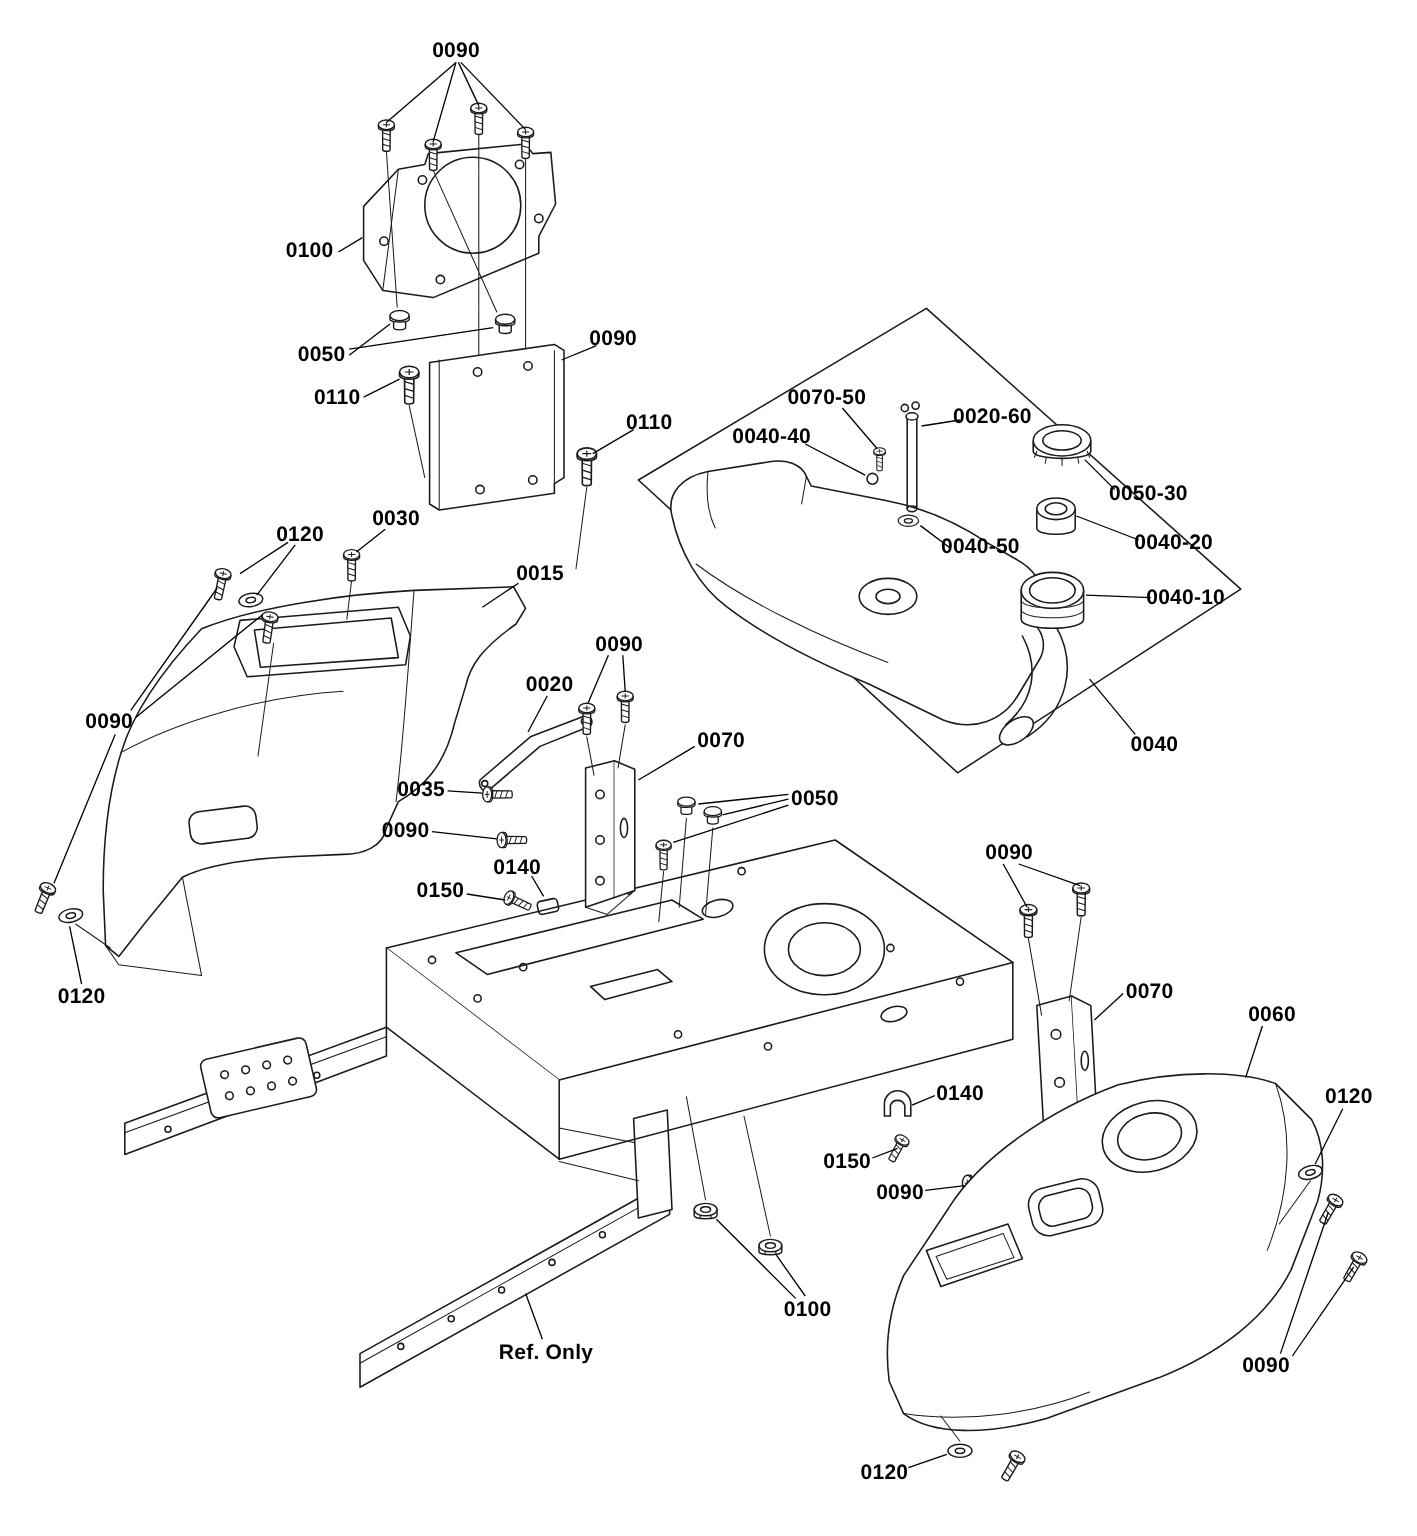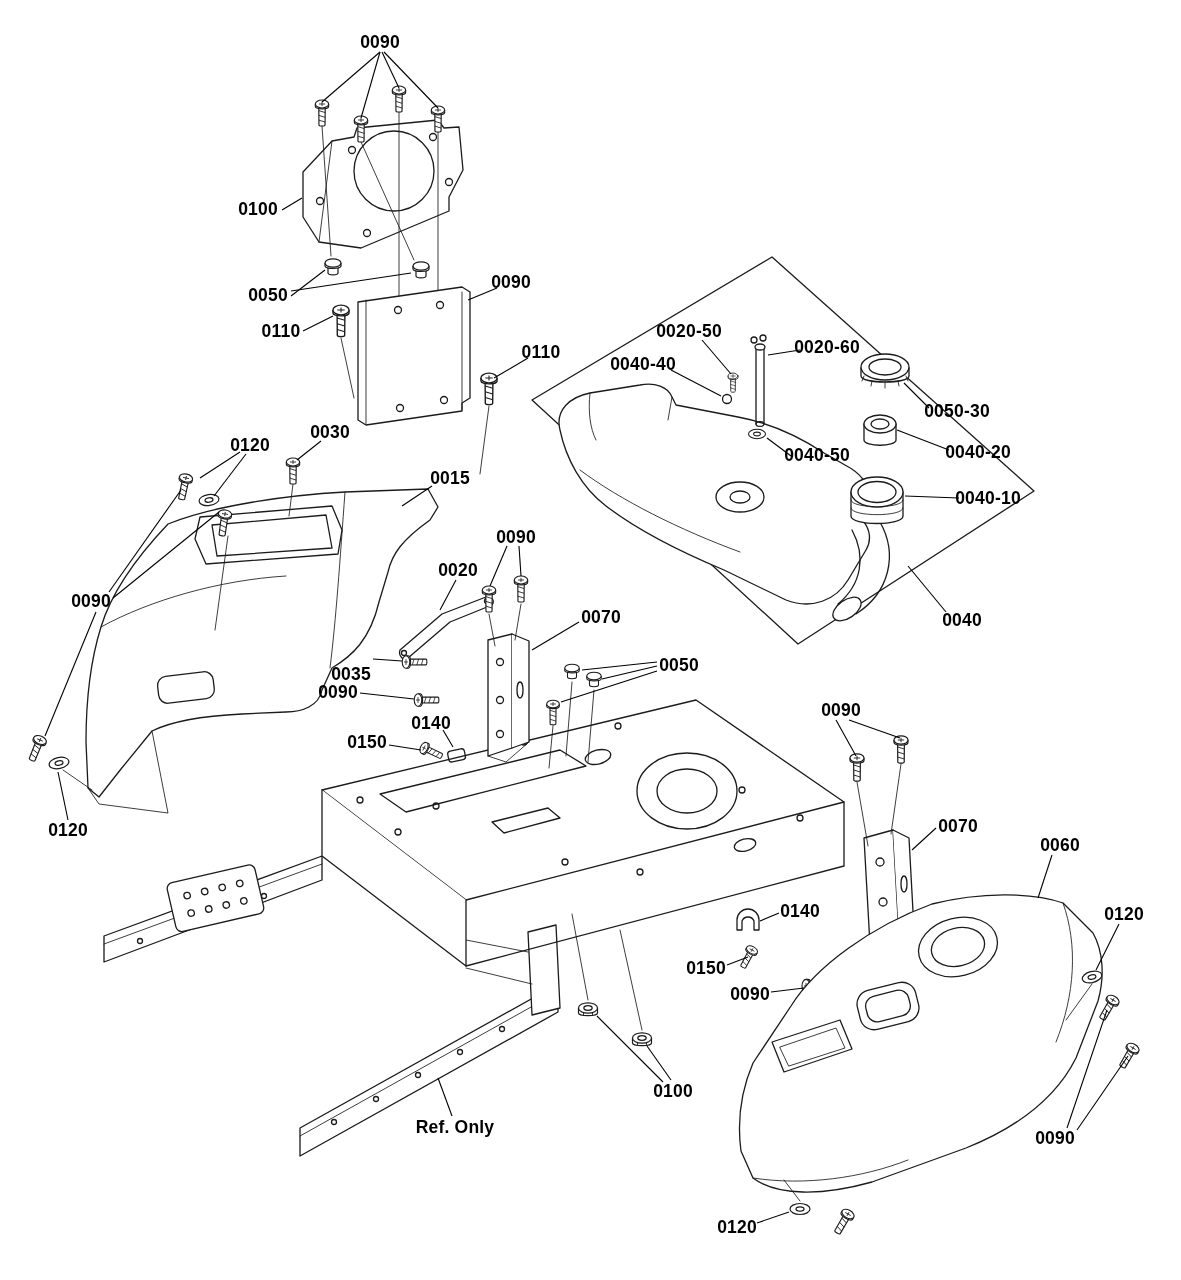--- a/index.html
+++ b/index.html
@@ -316,36 +316,36 @@
   </g>
 </svg>
 
 
 <div class="plabel" style="left:380px;top:42px">0090</div>
 <div class="plabel" style="left:258px;top:209px">0100</div>
 <div class="plabel" style="left:268px;top:295px">0050</div>
 <div class="plabel" style="left:281px;top:331px">0110</div>
 <div class="plabel" style="left:511px;top:282px">0090</div>
 <div class="plabel" style="left:541px;top:352px">0110</div>
-<div class="plabel" style="left:689px;top:331px">0020-50</div>
+<div class="plabel" style="left:689px;top:331px">0070-50</div>
 <div class="plabel" style="left:827px;top:347px">0020-60</div>
 <div class="plabel" style="left:643px;top:364px">0040-40</div>
 <div class="plabel" style="left:957px;top:411px">0050-30</div>
 <div class="plabel" style="left:978px;top:452px">0040-20</div>
 <div class="plabel" style="left:817px;top:455px">0040-50</div>
 <div class="plabel" style="left:988px;top:498px">0040-10</div>
 <div class="plabel" style="left:962px;top:620px">0040</div>
 <div class="plabel" style="left:250px;top:445px">0120</div>
 <div class="plabel" style="left:330px;top:432px">0030</div>
 <div class="plabel" style="left:450px;top:478px">0015</div>
 <div class="plabel" style="left:91px;top:601px">0090</div>
 <div class="plabel" style="left:458px;top:570px">0020</div>
 <div class="plabel" style="left:516px;top:537px">0090</div>
 <div class="plabel" style="left:601px;top:617px">0070</div>
-<div class="plabel" style="left:351px;top:674px">0035</div>
+<div class="plabel" style="left:351px;top:658px">0035</div>
 <div class="plabel" style="left:679px;top:665px">0050</div>
 <div class="plabel" style="left:338px;top:692px">0090</div>
 <div class="plabel" style="left:431px;top:723px">0140</div>
 <div class="plabel" style="left:367px;top:742px">0150</div>
 <div class="plabel" style="left:841px;top:710px">0090</div>
 <div class="plabel" style="left:68px;top:830px">0120</div>
 <div class="plabel" style="left:958px;top:826px">0070</div>
 <div class="plabel" style="left:1060px;top:845px">0060</div>
 <div class="plabel" style="left:800px;top:911px">0140</div>
 <div class="plabel" style="left:1124px;top:914px">0120</div>

